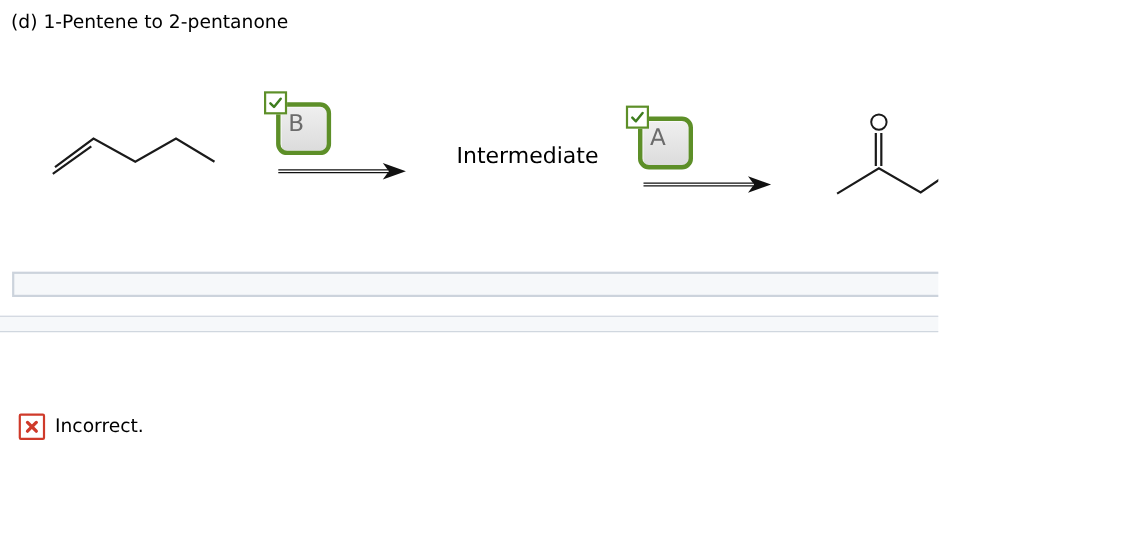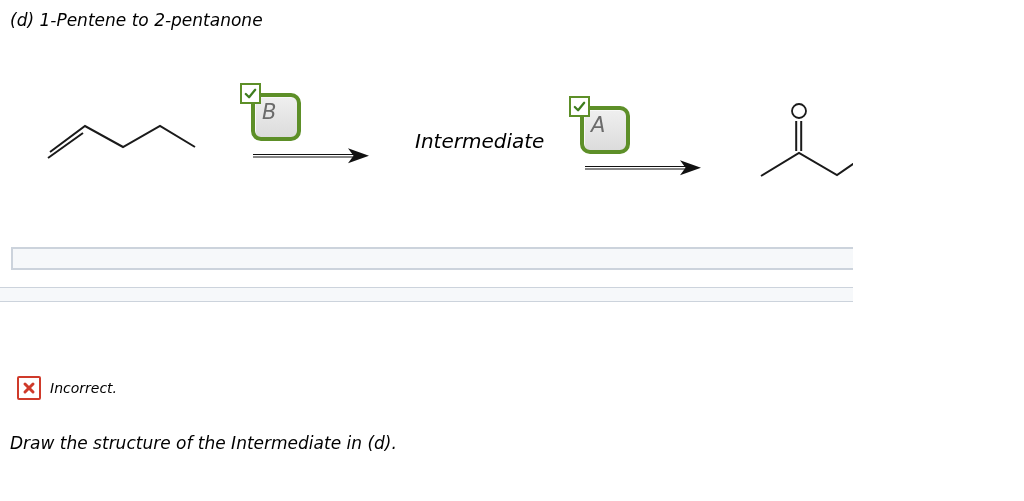--- a/index.html
+++ b/index.html
@@ -9,21 +9,21 @@
     --box_fill_top:#efefef;
     --box_fill_bottom:#dcdcdc;
     --letter_gray:#6b6b6b;
     --bar_border:#ccd3dc;
     --bar_fill:#f6f8fa;
     --line_color:#1a1a1a;
     --text_color:#000000;
   }
   html,body{margin:0;padding:0;background:#ffffff;}
   body{font-family:"DejaVu Sans","Liberation Sans",sans-serif;color:var(--text_color);}
-  #page{position:relative;width:853px;height:501px;background:#fff;overflow:hidden;font-style:italic;}
+  #page{position:relative;width:853px;height:501px;background:#fff;overflow:hidden;}
 
   .page-title{position:absolute;left:10px;top:9px;font-size:17px;line-height:22px;}
 
   #scheme-svg{position:absolute;left:0;top:0;width:1024px;height:501px;pointer-events:none;}
 
   .mol-line{stroke:var(--line_color);stroke-width:2;fill:none;}
   .mol-atom{fill:none;stroke:var(--line_color);stroke-width:1.8;}
   .arrow-shaft{stroke:#111;stroke-width:1.2;fill:none;}
   .arrow-head{fill:#111;}
 
@@ -55,21 +55,21 @@
     position:absolute;left:0px;top:287px;width:1022px;height:15px;box-sizing:border-box;
     border:1px solid var(--bar_border);border-left:none;background:var(--bar_fill);
   }
 
   .feedback-row{position:absolute;left:17px;top:376px;display:flex;align-items:center;}
   .x-icon{
     width:24px;height:24px;box-sizing:border-box;border:2px solid var(--error_red);
     border-radius:2px;background:#fff;display:flex;align-items:center;justify-content:center;
     margin-right:9px;
   }
-  .feedback-text{font-size:14px;line-height:24px;}
+  .feedback-text{font-size:17px;line-height:24px;}
 
   .instruction-text{position:absolute;left:10px;top:432px;font-size:17px;line-height:23px;}
 </style>
 </head>
 <body>
 
 <div id="page">
 
   <div class="page-title">(d) 1-Pentene to 2-pentanone</div>
 
@@ -127,15 +127,14 @@
   <div class="feedback-row">
     <span class="x-icon">
       <svg width="14" height="14" viewBox="0 0 14 14">
         <line x1="3" y1="3" x2="11" y2="11" stroke="#cf3a2a" stroke-width="3" stroke-linecap="round"></line>
         <line x1="11" y1="3" x2="3" y2="11" stroke="#cf3a2a" stroke-width="3" stroke-linecap="round"></line>
       </svg>
     </span>
     <span class="feedback-text">Incorrect.</span>
   </div>
 
-  <div class="instruction-text">Draw the structure of the Intermediate in (d).</div>
 
 </div>
 
 </body></html>

